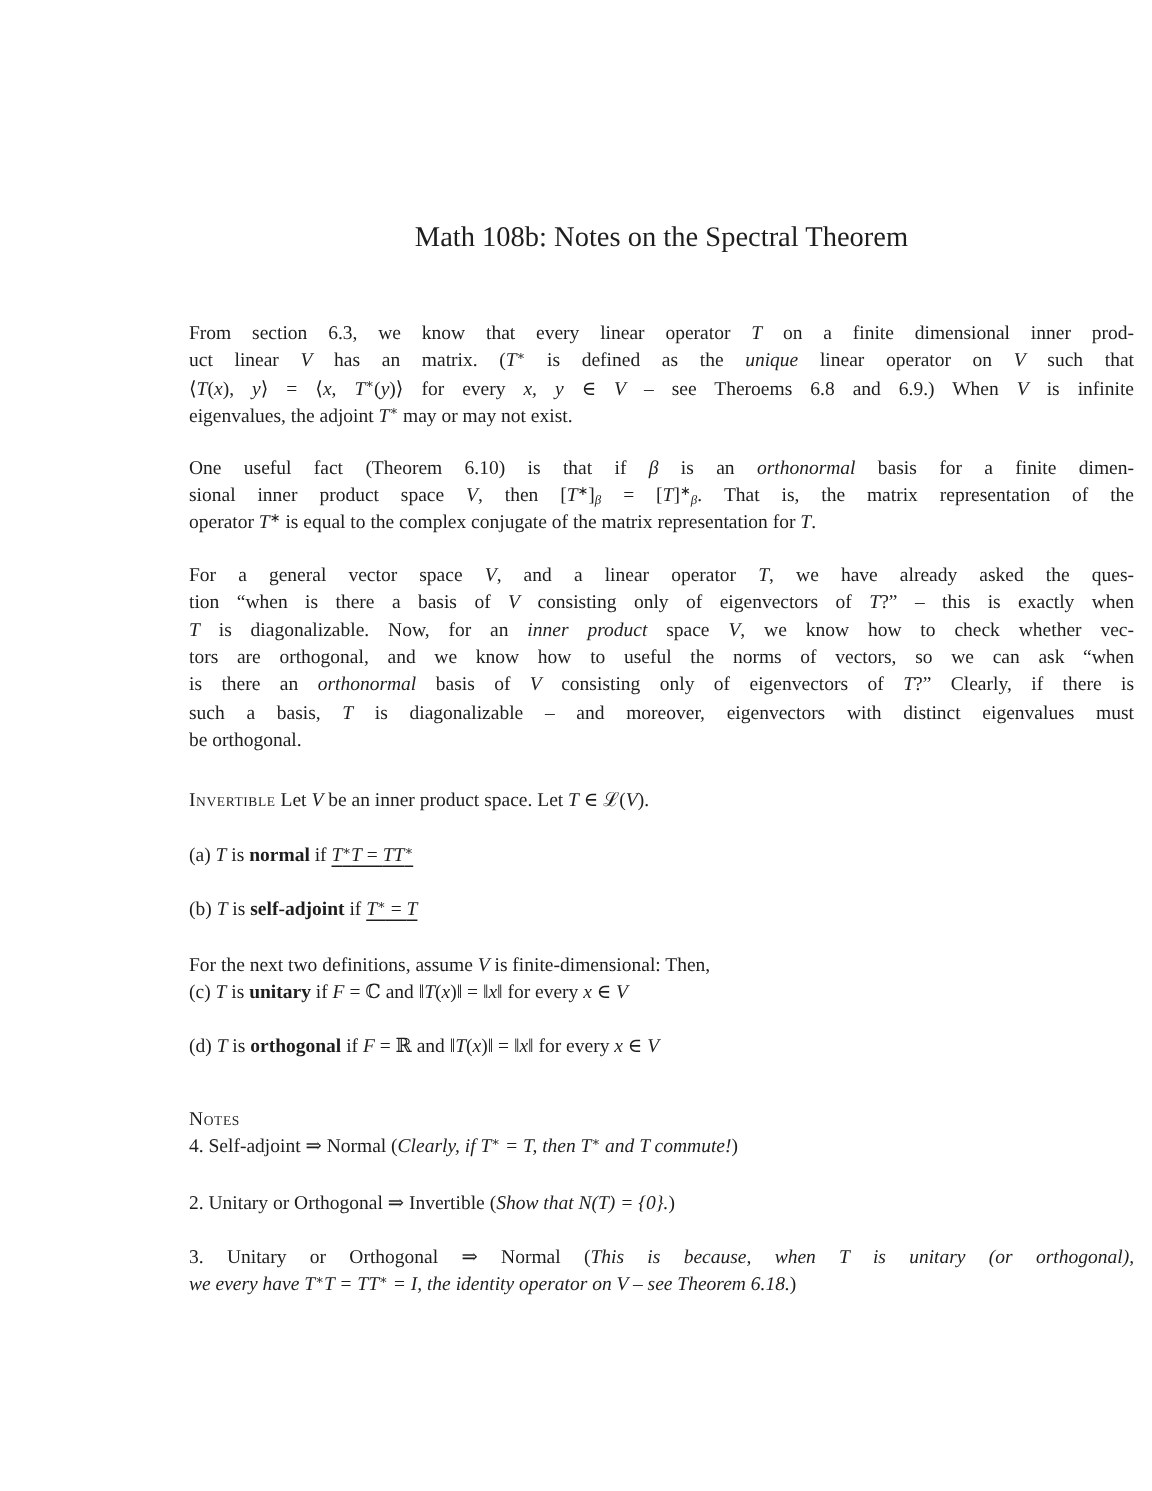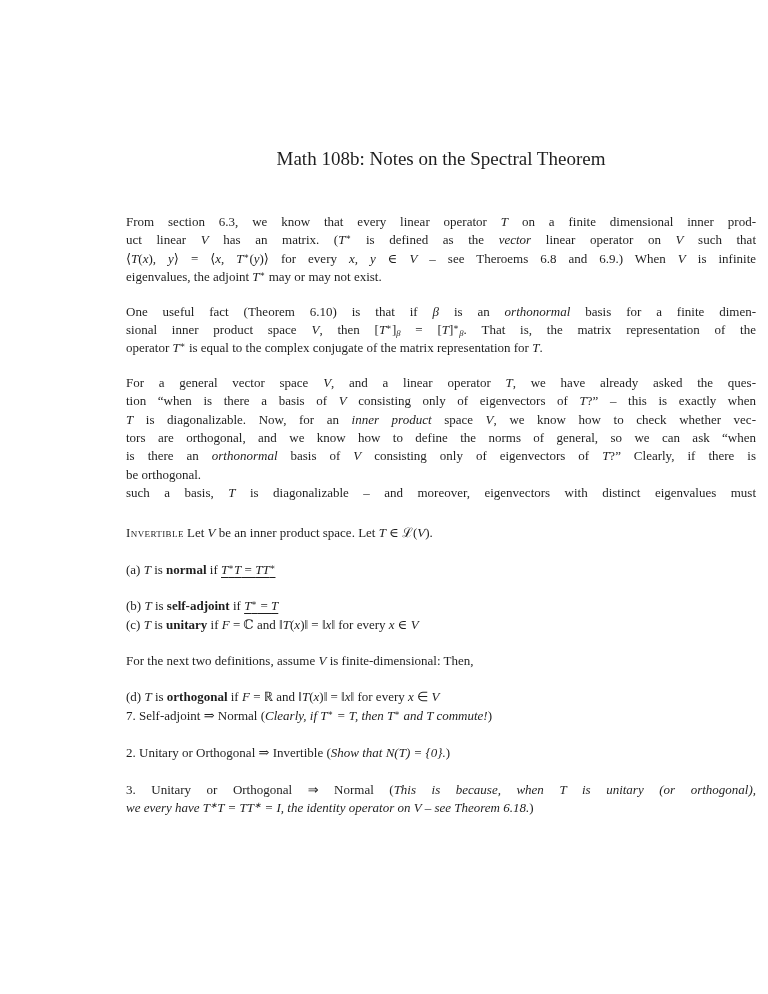--- a/index.html
+++ b/index.html
@@ -21,87 +21,90 @@
     height:18.4px; line-height:18.4px;
     text-align:justify; text-align-last:justify;
   }
   .line.last { text-align-last:left; }
   .title-block .line {
     height:26px; line-height:26px;
     font-size:19px;
     text-align:center !important; text-align-last:center !important;
   }
   .b-title   { margin-bottom:41px; }
-  .b-p2      { margin-top:16px; }
+  .b-p2      { margin-top:16px;font-family:Liberation Serif, serif; }
   .b-p3      { margin-top:16px; }
   .b-defs    { margin-top:22px; }
   .b-defa    { margin-top:18px; }
   .b-defb    { margin-top:18px; }
   .b-cdintro { margin-top:18px; }
   .b-defc    { margin-top:0; }
-  .b-defd    { margin-top:18px;font-family:Liberation Serif, serif; }
+  .b-defd    { margin-top:18px; }
   .b-noteshead { margin-top:30px; }
   .b-note1   { margin-top:0; }
   .b-note2   { margin-top:19px; }
-  .b-note3   { margin-top:18px;font-family:Liberation Serif, serif; }
+  .b-note3   { margin-top:18px; }
   .i  { font-style:italic; }
   .b  { font-weight:700; }
   .sc { font-variant:small-caps; letter-spacing:0.4px; }
   sup { font-size:66%; line-height:0; vertical-align:0.5em; }
   sub { font-size:66%; line-height:0; vertical-align:-0.25em; }
   sup.i, sub.i { font-style:italic; }
   .u  { text-decoration:underline; text-underline-offset:2.5px; }
 </style>
 </head>
 <body>
 
 <div class="page">
   <div class="block b-title title-block">
     <div class="line last">Math 108b: Notes on the Spectral Theorem</div>
   </div>
   <div class="block b-p1">
       <div class="line"><span>From section 6.3, we know that every linear operator </span><span class="i">T</span><span> on a finite dimensional inner prod-</span></div>
-      <div class="line"><span>uct linear </span><span class="i">V</span><span> has an matrix.  (</span><span class="i">T</span><sup>∗</sup><span> is defined as the </span><span class="i">vector</span><span> linear operator on </span><span class="i">V</span><span> such that</span></div>
+      <div class="line"><span>uct linear </span><span class="i">V</span><span> has an matrix.  (</span><span class="i">T</span><sup>∗</sup><span> is defined as the </span><span class="i">unique</span><span> linear operator on </span><span class="i">V</span><span> such that</span></div>
       <div class="line"><span>⟨</span><span class="i">T</span><span>(</span><span class="i">x</span><span>), </span><span class="i">y</span><span>⟩ = ⟨</span><span class="i">x</span><span>, </span><span class="i">T</span><sup>∗</sup><span>(</span><span class="i">y</span><span>)⟩ for every </span><span class="i">x, y</span><span> ∈ </span><span class="i">V</span><span> – see Theroems 6.8 and 6.9.)  When </span><span class="i">V</span><span> is infinite</span></div>
       <div class="line last"><span>eigenvalues, the adjoint </span><span class="i">T</span><sup>∗</sup><span> may or may not exist.</span></div>
     </div>
   <div class="block b-p2">
       <div class="line"><span>One useful fact (Theorem 6.10) is that if </span><span class="i">β</span><span> is an </span><span class="i">orthonormal</span><span> basis for a finite dimen-</span></div>
       <div class="line"><span>sional inner product space </span><span class="i">V</span><span>, then [</span><span class="i">T</span><sup>∗</sup><span>]</span><sub class="i">β</sub><span> = [</span><span class="i">T</span><span>]</span><sup>∗</sup><sub class="i">β</sub><span>.  That is, the matrix representation of the</span></div>
       <div class="line last"><span>operator </span><span class="i">T</span><sup>∗</sup><span> is equal to the complex conjugate of the matrix representation for </span><span class="i">T</span><span>.</span></div>
     </div>
   <div class="block b-p3">
       <div class="line"><span>For a general vector space </span><span class="i">V</span><span>, and a linear operator </span><span class="i">T</span><span>, we have already asked the ques-</span></div>
       <div class="line"><span>tion “when is there a basis of </span><span class="i">V</span><span> consisting only of eigenvectors of </span><span class="i">T</span><span>?” – this is exactly when</span></div>
       <div class="line"><span class="i">T</span><span> is diagonalizable.  Now, for an </span><span class="i">inner product</span><span> space </span><span class="i">V</span><span>, we know how to check whether vec-</span></div>
-      <div class="line"><span>tors are orthogonal, and we know how to define the norms of general, so we can ask “when</span></div>
+      <div class="line"><span>tors are orthogonal, and we know how to useful the norms of vectors, so we can ask “when</span></div>
       <div class="line"><span>is there an </span><span class="i">orthonormal</span><span> basis of </span><span class="i">V</span><span> consisting only of eigenvectors of </span><span class="i">T</span><span>?” Clearly, if there is</span></div>
+      <div class="line"><span>such a basis, </span><span class="i">T</span><span> is diagonalizable – and moreover, eigenvectors with distinct eigenvalues must</span></div>
       <div class="line last"><span>be orthogonal.</span></div>
-      <div class="line"><span>such a basis, </span><span class="i">T</span><span> is diagonalizable – and moreover, eigenvectors with distinct eigenvalues must</span></div>
     </div>
   <div class="block b-defs">
       <div class="line last"><span class="sc">Invertible</span><span> Let </span><span class="i">V</span><span> be an inner product space.  Let </span><span class="i">T</span><span> ∈ ℒ(</span><span class="i">V</span><span>).</span></div>
     </div>
   <div class="block b-defa">
       <div class="line last"><span>(a) </span><span class="i">T</span><span> is </span><span class="b">normal</span><span> if </span><span class="u"><span class="i">T</span></span><span class="u"><sup>∗</sup></span><span class="u"><span class="i">T</span></span><span class="u"><span> = </span></span><span class="u"><span class="i">TT</span></span><span class="u"><sup>∗</sup></span></div>
     </div>
   <div class="block b-defb">
       <div class="line last"><span>(b) </span><span class="i">T</span><span> is </span><span class="b">self-adjoint</span><span> if </span><span class="u"><span class="i">T</span></span><span class="u"><sup>∗</sup></span><span class="u"><span> = </span></span><span class="u"><span class="i">T</span></span></div>
     </div>
+  <div class="block b-cdintro">
+      <div class="line last"><span>For the next two definitions, assume </span><span class="i">V</span><span> is finite-dimensional: Then,</span></div>
+    </div>
   <div class="block b-defc">
       <div class="line last"><span>(c) </span><span class="i">T</span><span> is </span><span class="b">unitary</span><span> if </span><span class="i">F</span><span> = ℂ and ‖</span><span class="i">T</span><span>(</span><span class="i">x</span><span>)‖ = ‖</span><span class="i">x</span><span>‖ for every </span><span class="i">x</span><span> ∈ </span><span class="i">V</span></div>
-    </div>
-  <div class="block b-cdintro">
-      <div class="line last"><span>For the next two definitions, assume </span><span class="i">V</span><span> is finite-dimensional: Then,</span></div>
     </div>
   <div class="block b-defd">
       <div class="line last"><span>(d) </span><span class="i">T</span><span> is </span><span class="b">orthogonal</span><span> if </span><span class="i">F</span><span> = ℝ and ‖</span><span class="i">T</span><span>(</span><span class="i">x</span><span>)‖ = ‖</span><span class="i">x</span><span>‖ for every </span><span class="i">x</span><span> ∈ </span><span class="i">V</span></div>
     </div>
+  <div class="block b-noteshead">
+      <div class="line last"><span class="sc">Notes</span></div>
+    </div>
   <div class="block b-note1">
-      <div class="line last"><span>7.  Self-adjoint ⇒ Normal (</span><span class="i">Clearly, if T</span><sup class="i">∗</sup><span class="i"> = T, then T</span><sup class="i">∗</sup><span class="i"> and T commute!</span><span>)</span></div>
+      <div class="line last"><span>4.  Self-adjoint ⇒ Normal (</span><span class="i">Clearly, if T</span><sup class="i">∗</sup><span class="i"> = T, then T</span><sup class="i">∗</sup><span class="i"> and T commute!</span><span>)</span></div>
     </div>
   <div class="block b-note2">
       <div class="line last"><span>2.  Unitary or Orthogonal ⇒ Invertible (</span><span class="i">Show that N(T) = {0}.</span><span>)</span></div>
     </div>
   <div class="block b-note3">
       <div class="line"><span>3.  Unitary or Orthogonal ⇒ Normal (</span><span class="i">This is because, when T is unitary (or orthogonal),</span></div>
       <div class="line last"><span class="i">we every have T</span><sup class="i">∗</sup><span class="i">T = TT</span><sup class="i">∗</sup><span class="i"> = I, the identity operator on V – see Theorem 6.18.</span><span>)</span></div>
     </div>
 </div>
 

